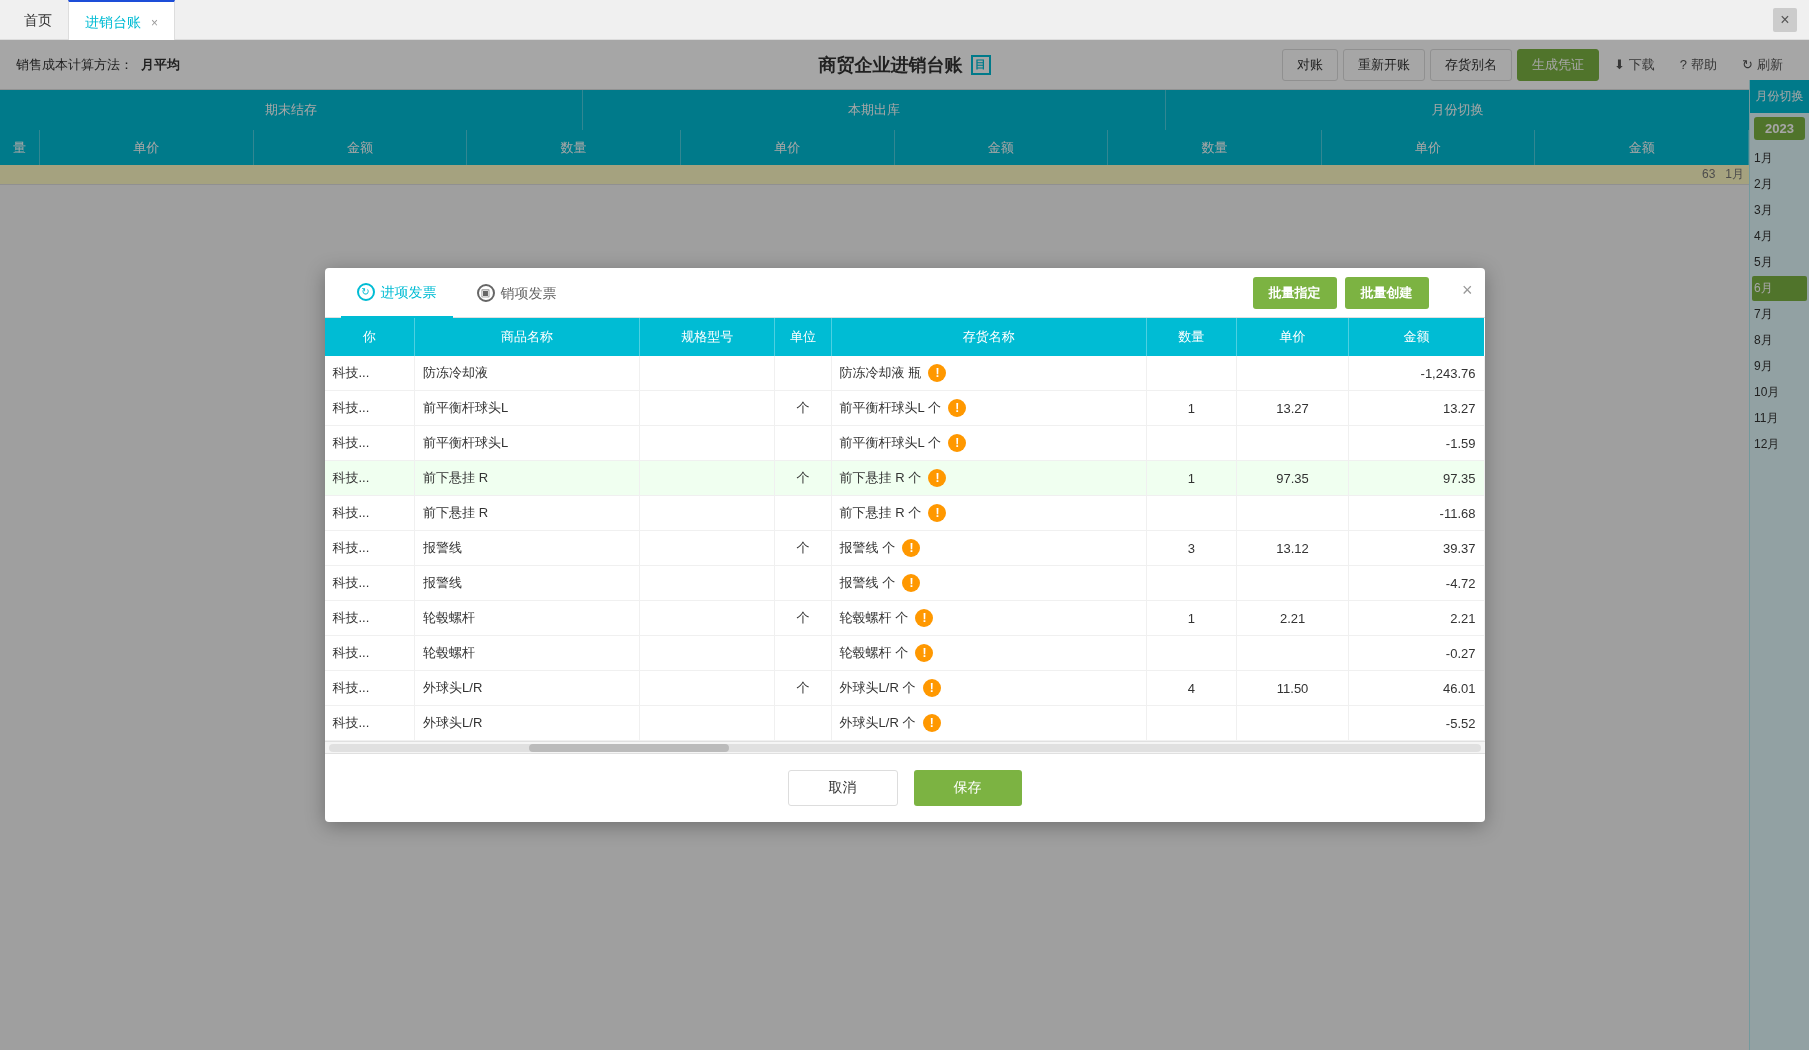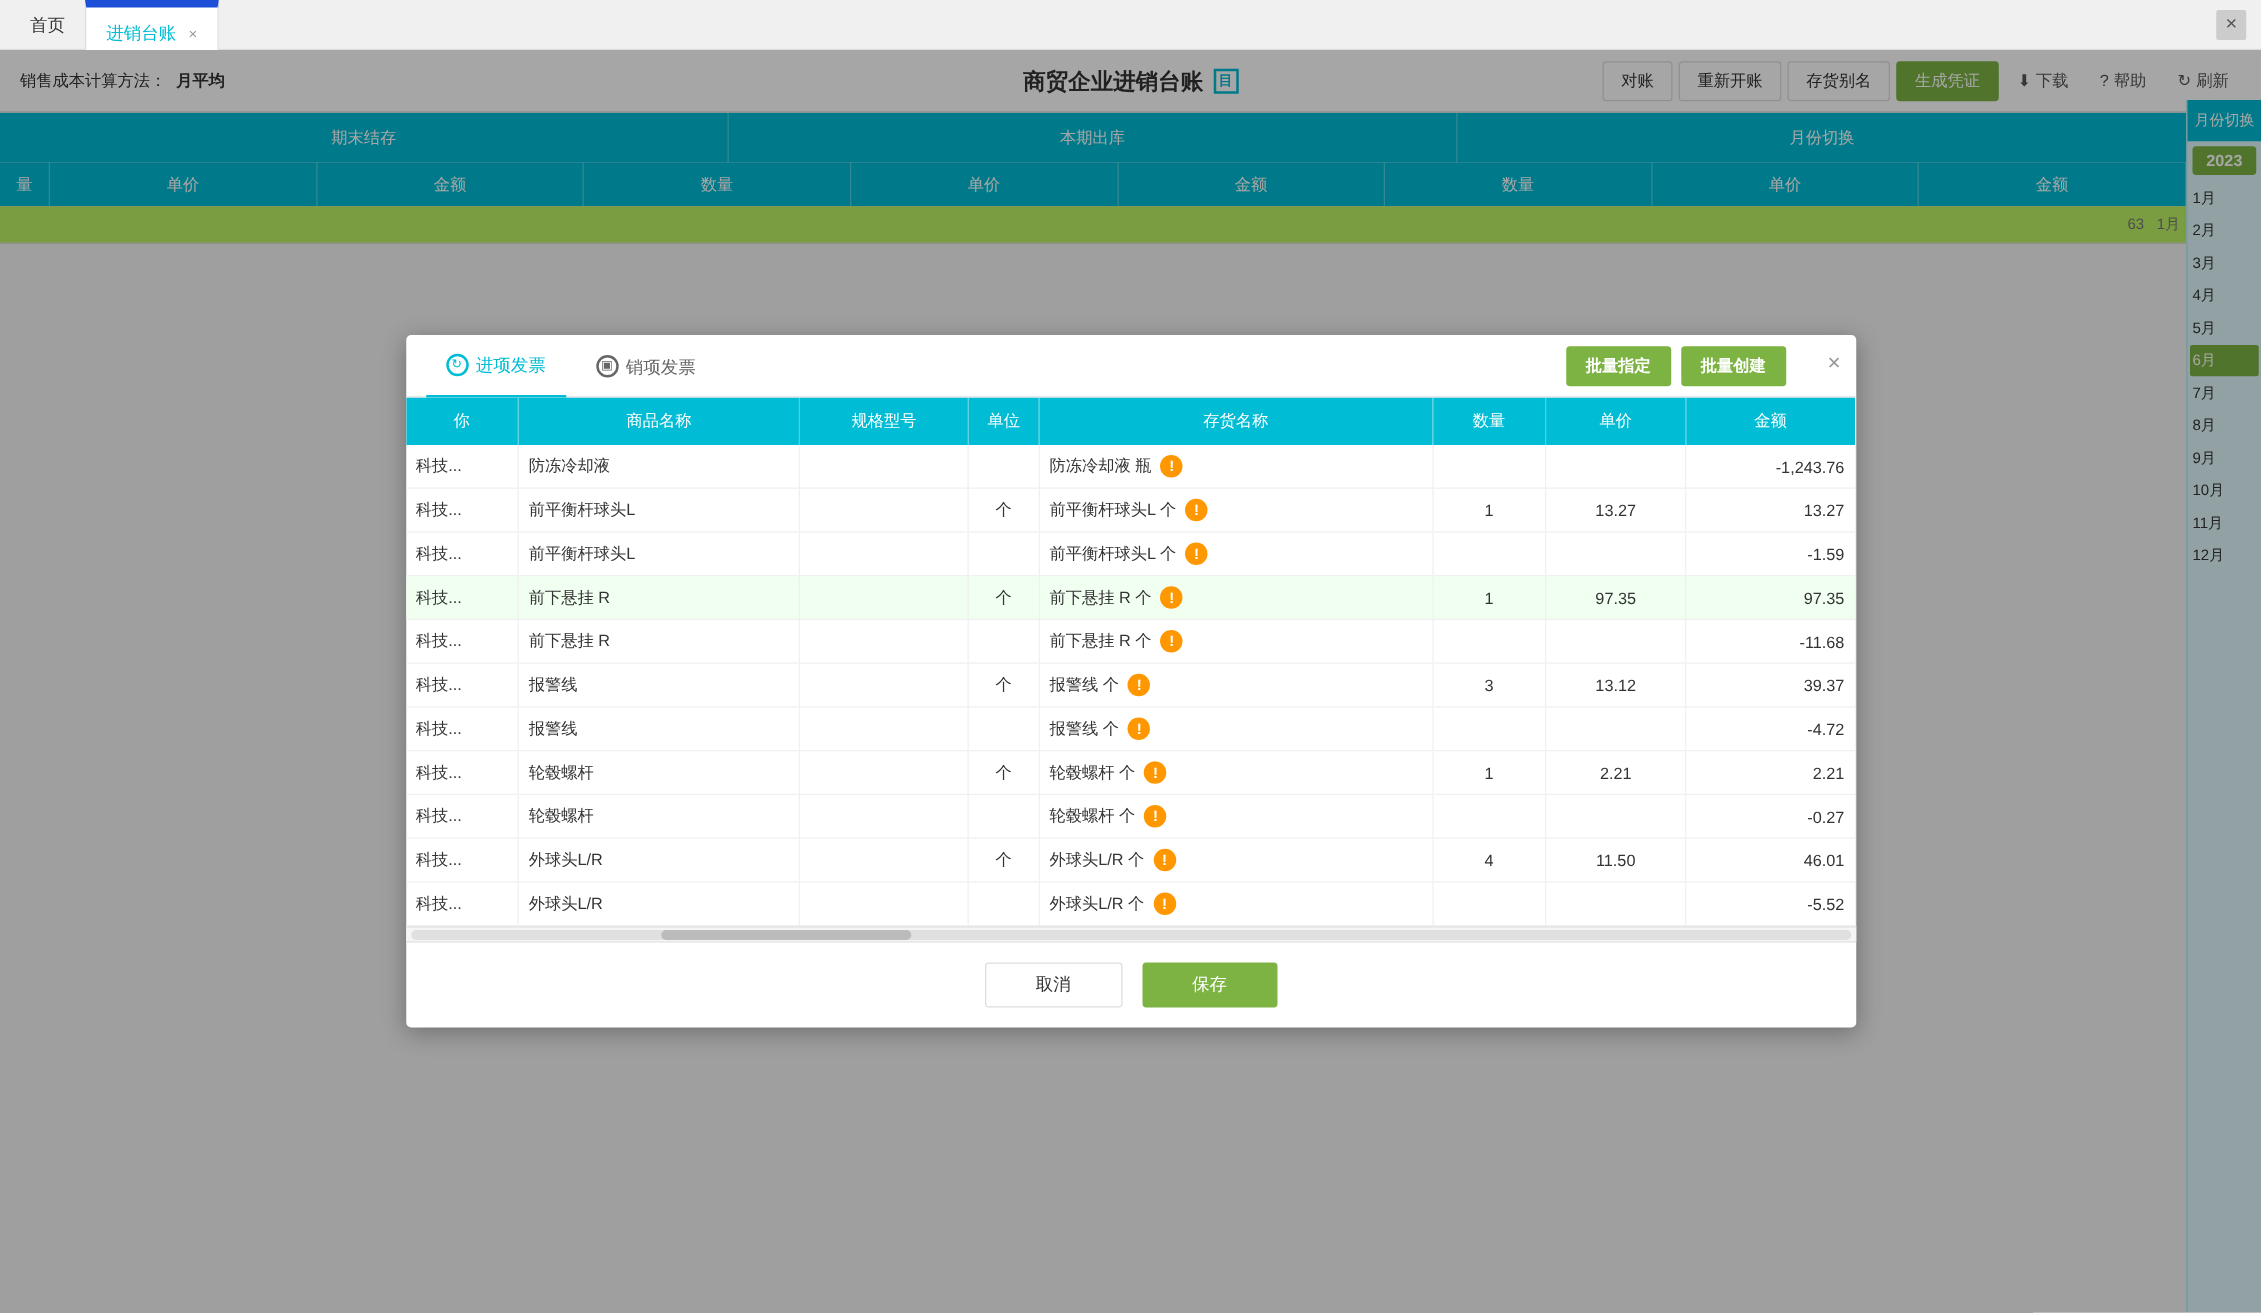--- a/index.html
+++ b/index.html
@@ -27,21 +27,21 @@
       padding: 0 16px;
       height: 40px;
       line-height: 40px;
       cursor: pointer;
       font-size: 14px;
       color: #333;
     }
     .tab-item.active {
       background: #fff;
       color: #00bcd4;
-      border-top: 6px solid #1d4ed8;
+      border-top: 2px solid #1d4ed8;
       border-left: 1px solid #ddd;
       border-right: 1px solid #ddd;
     }
     .tab-close {
       margin-left: 6px;
       color: #999;
       cursor: pointer;
       font-size: 12px;
     }
     .top-close-btn {
@@ -451,21 +451,21 @@
       </div>
     <div style="display:flex;align-items:center;justify-content:center;border-right:1px solid rgba(255,255,255,0.3);">
         <span>单价</span>
       </div>
     <div style="display:flex;align-items:center;justify-content:center;border-right:1px solid rgba(255,255,255,0.3);">
         <span>金额</span>
       </div>
     <div style="display:flex;align-items:center;justify-content:center;">2023</div>
   </div>
 
-  <div style="background:#bef264; height:30px; border-bottom:1px solid #ddd; display:flex; align-items:center; padding:0 8px; font-size:12px; color:#666;">
+  <div style="background:#fef9c3; height:20px; border-bottom:1px solid #ddd; display:flex; align-items:center; padding:0 8px; font-size:12px; color:#666;">
     <span style="position:absolute;right:65px;color:#777;font-size:12px;">63&nbsp;&nbsp;&nbsp;1月</span>
   </div>
 
   <div class="side-panel">
     <div style="background:#00bcd4;color:#fff;text-align:center;padding:8px 2px;font-size:12px;">月份切换</div>
     <div class="side-year-badge">2023</div>
     <div class="side-months">
       <div class="side-month">1月</div>
       <div class="side-month">2月</div>
       <div class="side-month">3月</div>

